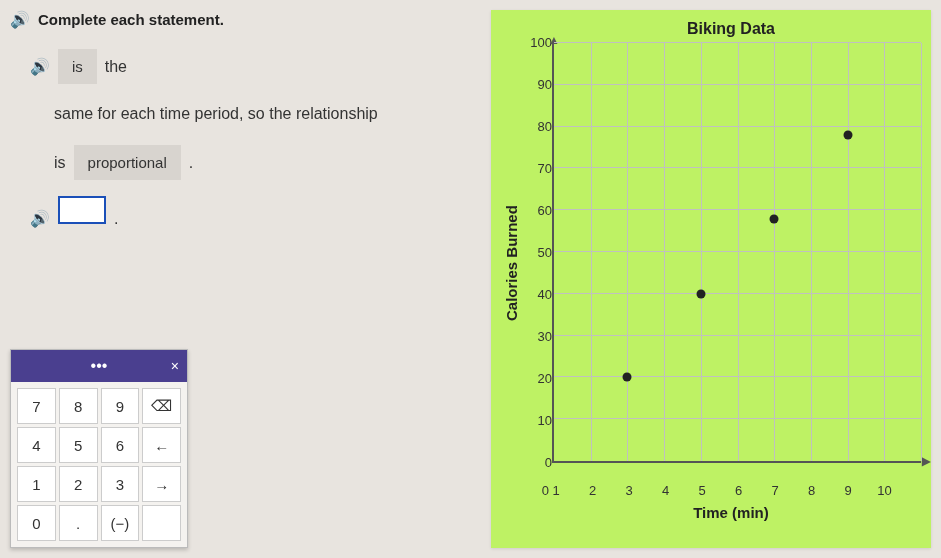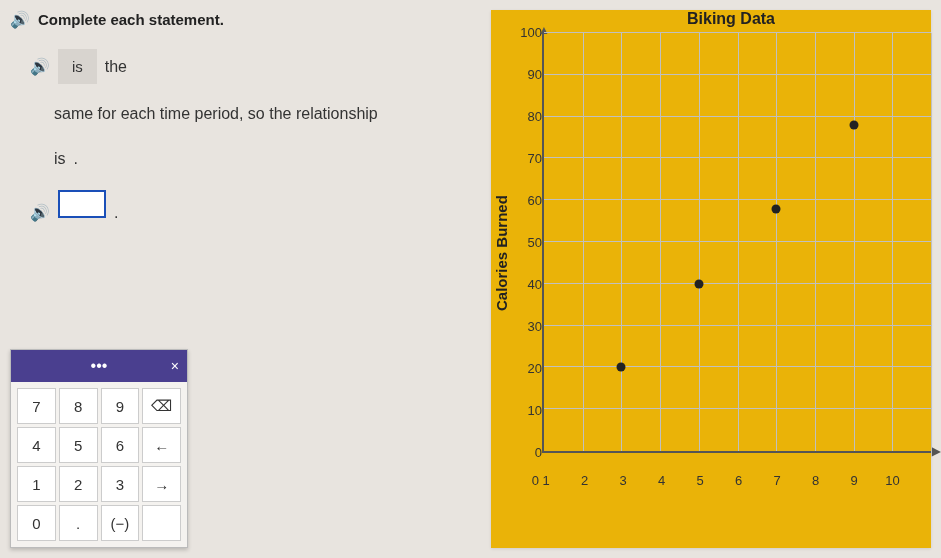--- a/index.html
+++ b/index.html
@@ -12,21 +12,22 @@
       display: flex;
       gap: 20px;
     }
     .left-panel {
       flex: 1;
       display: flex;
       flex-direction: column;
     }
     .right-panel {
       width: 440px;
-      background: #eab308;
+      background: #bef264;
+      padding: 10px;
       box-shadow: 0 1px 3px rgba(0,0,0,0.1);
     }
     .statement-header {
       display: flex;
       align-items: center;
       gap: 8px;
       margin-bottom: 20px;
     }
     .statement-line {
       display: flex;
@@ -205,20 +206,21 @@
   <div class="statement-line">
     <span class="sound-icon">🔊</span>
     <span class="filled-blank">is</span>
     <span class="normal-text">the</span>
   </div>
   <div class="statement-line" style="margin-left:44px;">
     <span class="normal-text">same for each time period, so the relationship</span>
   </div>
   <div class="statement-line" style="margin-left:44px;">
     <span class="normal-text">is</span>
+    <span class="filled-blank">proportional</span>
     <span class="normal-text">.</span>
   </div>
 
   <div class="statement-line">
     <span class="sound-icon">🔊</span>
     <span class="input-blank"></span>
     <span class="normal-text">.</span>
   </div>
 
   <div class="keypad">
@@ -300,14 +302,15 @@
         <span>2</span>
         <span>3</span>
         <span>4</span>
         <span>5</span>
         <span>6</span>
         <span>7</span>
         <span>8</span>
         <span>9</span>
         <span>10</span>
       </div>
+    <div class="x-label">Time (min)</div>
   </div>
 </div>
 
 </body></html>

